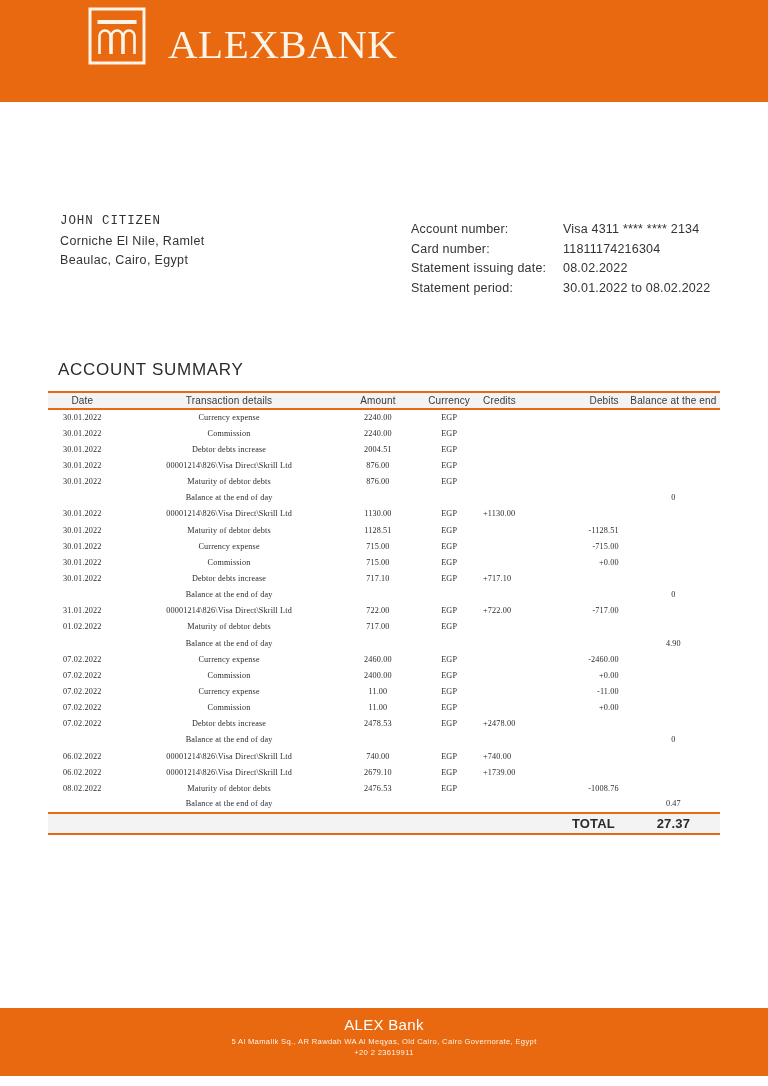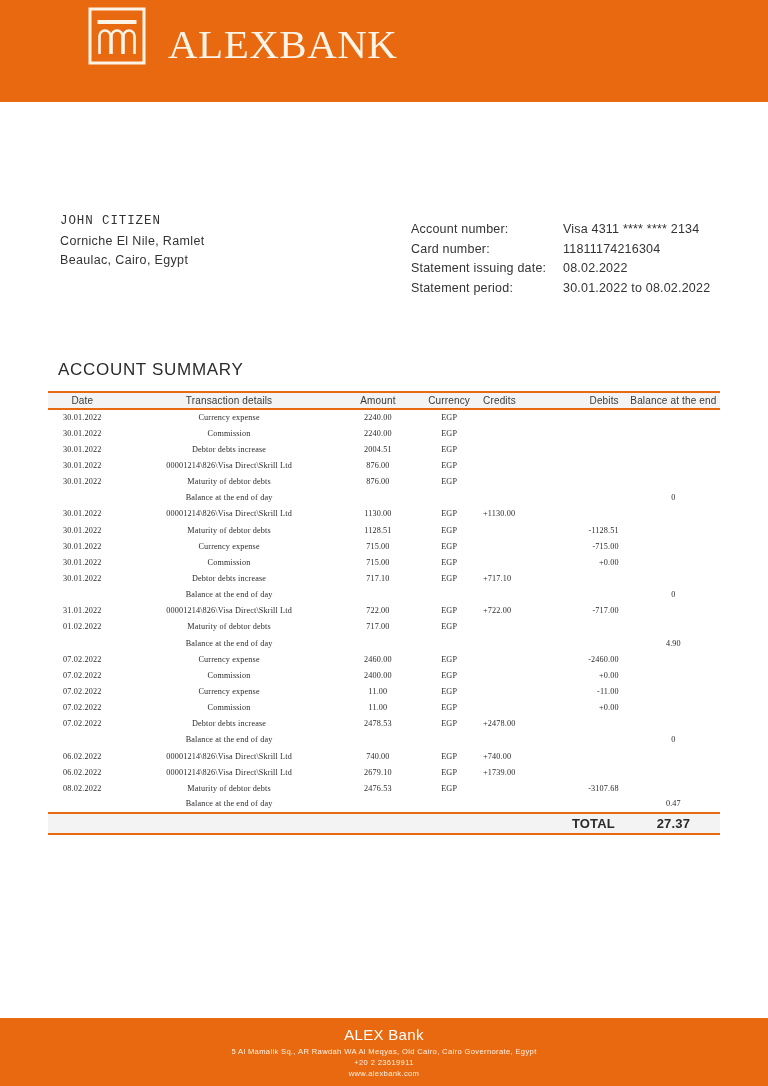--- a/index.html
+++ b/index.html
@@ -128,21 +128,21 @@
     font-size: 13px;
     font-weight: bold;
     color: #2b2b2b;
   }
   #total-label { text-align: right; padding-right: 12px !important; }
   #total-value { text-align: center; }
 
   
   #footer-bar {
     position: absolute;
-    left: 0; bottom: 0;
+    left: 0; bottom: 10px;
     width: 768px;
     height: 68px;
     background: #E8690F;
     color: #FFF3E6;
     text-align: center;
   }
   #footer-name {
     margin-top: 8px;
     font-size: 15px;
     letter-spacing: 0.3px;
@@ -418,21 +418,21 @@
         <td class="c-credit">+1739.00</td>
         <td class="c-debit"></td>
         <td class="c-bal"></td>
       </tr>
       <tr>
         <td class="c-date">08.02.2022</td>
         <td class="c-detail">Maturity of debtor debts</td>
         <td class="c-amount">2476.53</td>
         <td class="c-curr">EGP</td>
         <td class="c-credit"></td>
-        <td class="c-debit">-3107.68</td>
+        <td class="c-debit">-1008.76</td>
         <td class="c-bal"></td>
       </tr>
       <tr class="subtotal-row">
         <td class="c-date"></td>
         <td class="c-detail">Balance at the end of day</td>
         <td class="c-amount"></td>
         <td class="c-curr"></td>
         <td class="c-credit"></td>
         <td class="c-debit"></td>
         <td class="c-bal">0.47</td>
@@ -444,14 +444,13 @@
       <td colspan="2" id="total-label">TOTAL</td>
       <td id="total-value">27.37</td>
     </tr>
   </tfoot>
 </table>
 
 <div id="footer-bar">
   <div id="footer-name">ALEX Bank</div>
   <div id="footer-address">5 Al Mamalik Sq., AR Rawdah WA Al Meqyas, Old Cairo, Cairo Governorate, Egypt</div>
   <div id="footer-phone">+20 2 23619911</div>
-  <div id="footer-site">www.alexbank.com</div>
 </div>
 
 </body></html>

